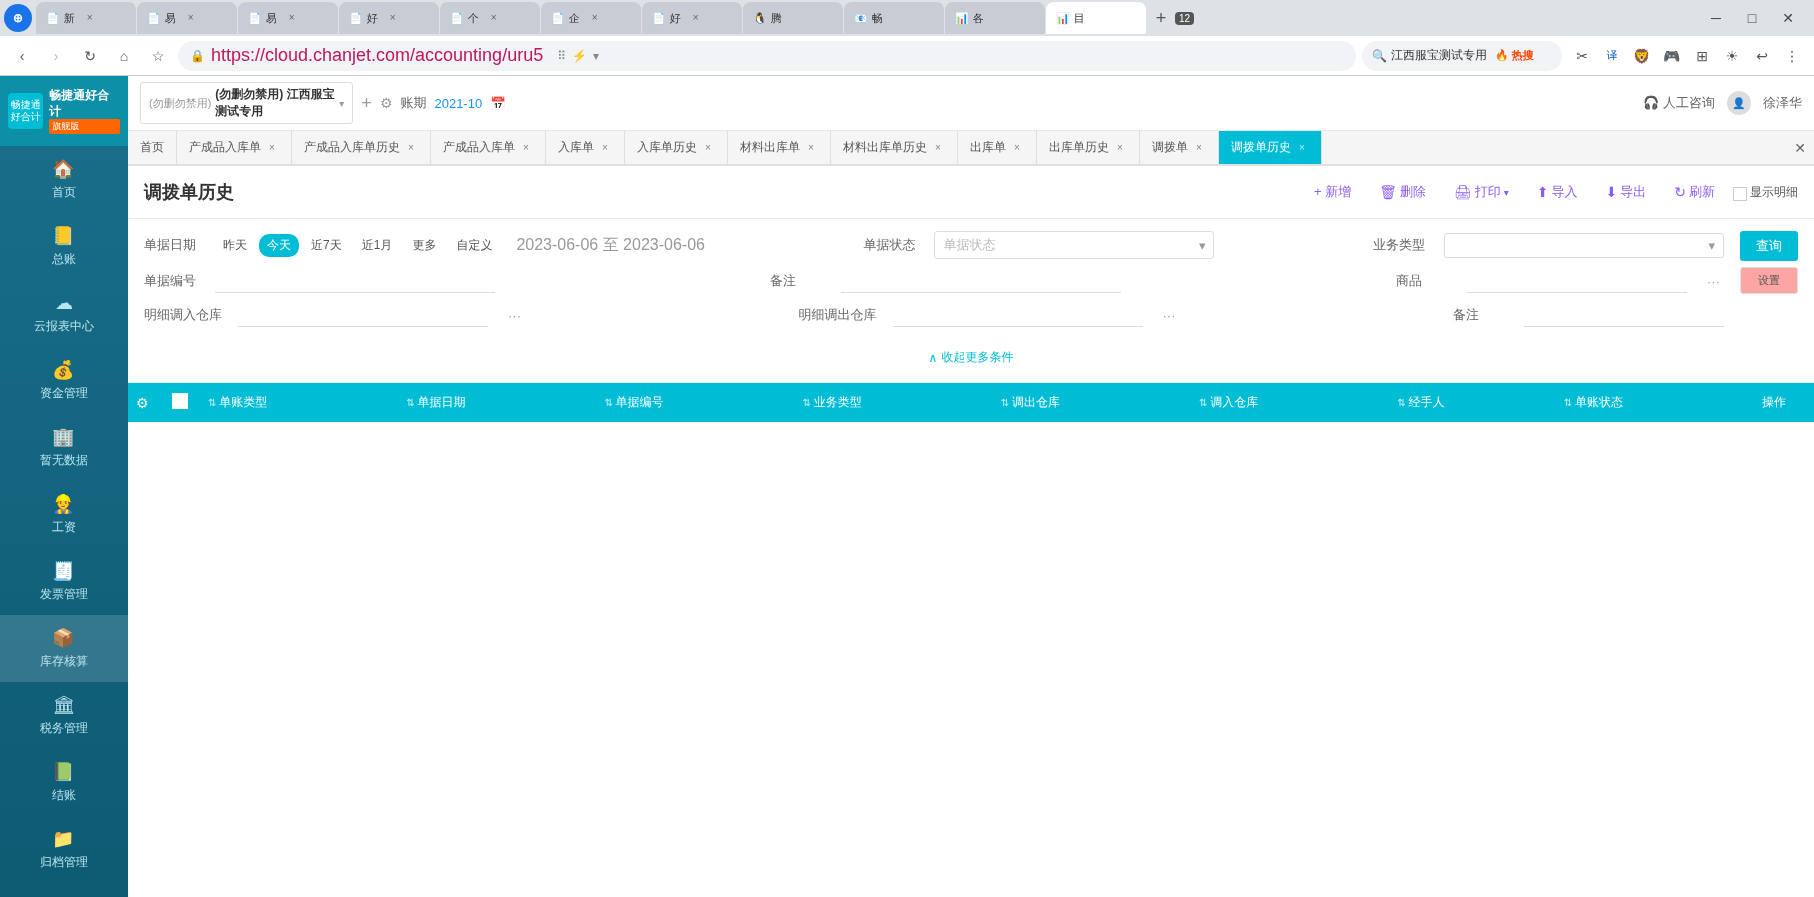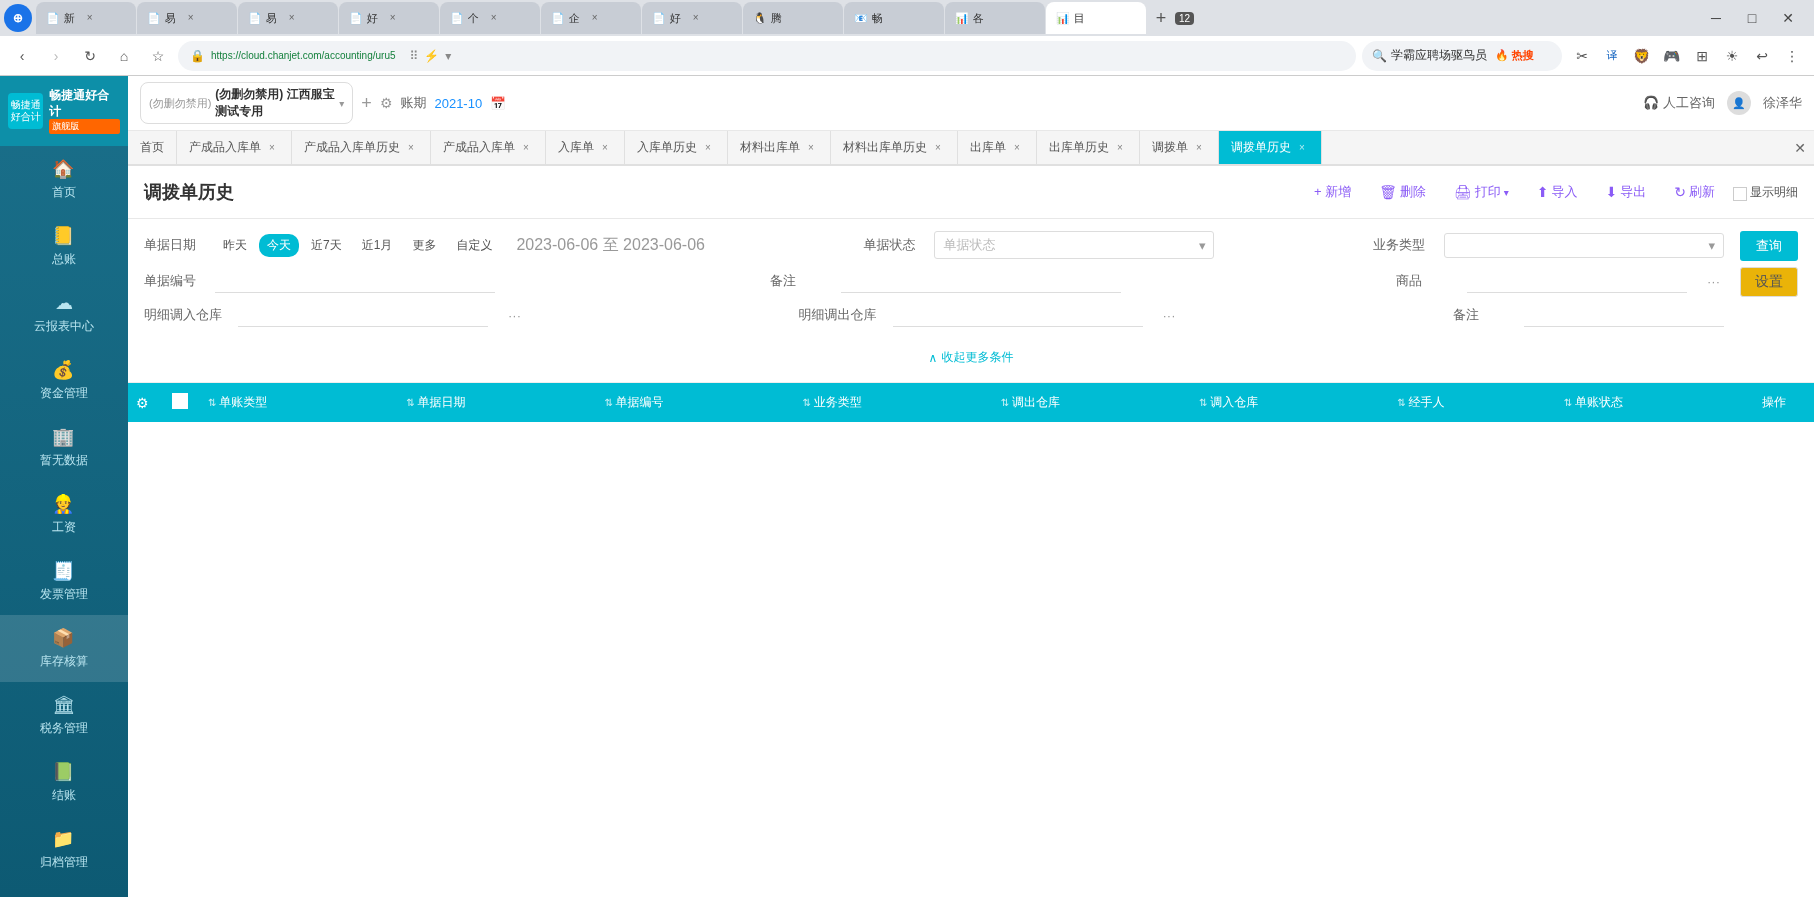--- a/index.html
+++ b/index.html
@@ -13,38 +13,38 @@
     .tab-close { font-size: 10px; color: #666; margin-left: 4px; cursor: pointer; }
     .tab-new { width: 28px; height: 28px; display: flex; align-items: center; justify-content: center; font-size: 18px; color: #555; cursor: pointer; }
     .tab-count { background: #555; color: #fff; border-radius: 4px; font-size: 10px; padding: 1px 4px; }
     .tab-actions { display: flex; align-items: center; gap: 8px; margin-left: auto; padding-right: 8px; }
     .browser-btn { width: 28px; height: 28px; display: flex; align-items: center; justify-content: center; font-size: 14px; color: #444; cursor: pointer; }
 
     .address-bar { display: flex; align-items: center; background: #fff; height: 40px; padding: 0 8px; gap: 6px; border-bottom: 1px solid #ccc; }
     .nav-btn { width: 28px; height: 28px; display: flex; align-items: center; justify-content: center; color: #555; font-size: 14px; cursor: pointer; }
     .nav-btn.disabled { color: #bbb; cursor: default; }
     .url-bar { flex: 1; background: #f1f3f6; border-radius: 20px; display: flex; align-items: center; padding: 0 12px; height: 30px; gap: 6px; }
-    .url-text { font-size: 10px; color: #15803d; }
+    .url-text { font-size: 18px; color: #be185d; }
     .search-bar { display: flex; align-items: center; background: #f1f3f6; border-radius: 16px; padding: 0 10px; height: 30px; gap: 4px; min-width: 200px; }
     .hot-tag { color: #ff4400; font-size: 11px; font-weight: bold; }
     .addr-actions { display: flex; align-items: center; gap: 2px; }
 
     
     .app-wrapper { display: flex; height: calc(897px - 76px); }
     .sidebar { width: 128px; background: linear-gradient(180deg, #1a6f8a 0%, #0d5a73 100%); display: flex; flex-direction: column; }
     .sidebar-logo { background: #0d8fa8; padding: 12px 8px; display: flex; align-items: center; gap: 6px; }
     .logo-text { color: #fff; font-size: 12px; font-weight: bold; line-height: 1.3; }
     .logo-badge { background: #ff6600; color: #fff; font-size: 9px; padding: 1px 3px; border-radius: 2px; }
     .sidebar-item { display: flex; flex-direction: column; align-items: center; padding: 12px 0; color: #b8e4ef; font-size: 12px; cursor: pointer; gap: 4px; }
     .sidebar-item .icon { font-size: 18px; }
 
     
     .app-top { background: #fff; border-bottom: 1px solid #e0e0e0; }
     .toolbar-row { display: flex; align-items: center; padding: 6px 12px; gap: 8px; border-bottom: 1px solid #e8e8e8; }
-    .company-selector { display: flex; align-items: center; gap: 4px; font-size: 13px; color: #333; cursor: pointer; border: 1px solid #ddd; border-radius: 8px; padding: 3px 8px; }
+    .company-selector { display: flex; align-items: center; gap: 4px; font-size: 13px; color: #333; cursor: pointer; border: 1px solid #ddd; border-radius: 3px; padding: 3px 8px; }
     .period-label { font-size: 13px; color: #666; }
     .period-value { color: #1890ff; font-size: 13px; cursor: pointer; }
     .toolbar-right { margin-left: auto; display: flex; align-items: center; gap: 12px; font-size: 13px; color: #666; }
 
     
     .page-tabs { display: flex; align-items: center; padding: 0; background: #f5f5f5; border-bottom: 1px solid #e0e0e0; overflow-x: auto; white-space: nowrap; }
     .page-tab { display: inline-flex; align-items: center; padding: 8px 12px; font-size: 12px; color: #555; cursor: pointer; border-right: 1px solid #e0e0e0; gap: 4px; white-space: nowrap; }
     .page-tab.active { background: #00bcd4; color: #fff; }
     .page-tab .close-x { font-size: 10px; opacity: 0.7; }
     .page-tab-home { padding: 8px 12px; font-size: 12px; color: #555; cursor: pointer; border-right: 1px solid #e0e0e0; }
@@ -63,21 +63,21 @@
     .filter-label { color: #666; font-size: 13px; min-width: 55px; }
     .filter-date-btns { display: flex; align-items: center; gap: 4px; }
     .date-btn { padding: 3px 8px; font-size: 12px; color: #555; cursor: pointer; border-radius: 3px; }
     .date-btn.active { background: #00bcd4; color: #fff; border-radius: 10px; }
     .date-range { font-size: 16px; color: #999; }
     .filter-select { display: flex; align-items: center; border: 1px solid #ddd; border-radius: 3px; padding: 4px 8px; min-width: 200px; font-size: 13px; color: #555; cursor: pointer; background: #fff; }
     .filter-select-arrow { margin-left: auto; color: #999; }
     .filter-input { border: none; border-bottom: 1px solid #ddd; padding: 4px 0; min-width: 200px; font-size: 13px; color: #333; outline: none; }
     .filter-spacer { flex: 1; }
     .query-btn { background: #00bcd4; color: #fff; border: none; padding: 6px 16px; border-radius: 3px; font-size: 13px; cursor: pointer; }
-    .settings-btn { background: #eab308; color: #555; border: 1px solid #ddd; padding: 5px 14px; border-radius: 3px; font-size: 14px; cursor: pointer; }
+    .settings-btn { background: #fca5a5; color: #555; border: 1px solid #ddd; padding: 5px 14px; border-radius: 3px; font-size: 11px; cursor: pointer; }
     .collapse-btn { display: flex; align-items: center; gap: 4px; font-size: 12px; color: #00bcd4; cursor: pointer; text-align: center; padding: 4px; }
     .ellipsis-btn { color: #999; cursor: pointer; padding: 0 4px; }
 
     
     .data-table { width: 100%; border-collapse: collapse; }
     .table-header { background: #00bcd4; }
     .table-header th { color: #fff; font-size: 12px; font-weight: normal; padding: 10px 8px; text-align: left; white-space: nowrap; }
     .table-header th .sort-icon { font-size: 10px; opacity: 0.8; }
     .th-gear { width: 36px; text-align: center; }
     .th-check { width: 36px; text-align: center; }
@@ -180,21 +180,21 @@
     <div class="url-bar">
       <span style="color:#2e7d32;font-size:12px;">🔒</span>
       <span class="url-text">https://cloud.chanjet.com/accounting/uru5</span>
       <span style="margin-left:8px;font-size:12px;color:#888;">⠿</span>
       <span style="font-size:12px;color:#ff6600;">⚡</span>
       <span style="font-size:12px;color:#888;">▾</span>
     </div>
 
     <div class="search-bar">
       <span style="font-size:12px;color:#888;">🔍</span>
-      <span style="font-size:12px;color:#333;">学霸应聘场驱鸟员</span>
+      <span style="font-size:12px;color:#333;">江西服宝测试专用</span>
       <span class="hot-tag" style="margin-left:4px;">🔥 热搜</span>
     </div>
 
     <div class="addr-actions">
       <div class="nav-btn">✂</div>
       <div class="nav-btn" style="color:#1565C0;font-size:11px;">译</div>
       <div class="nav-btn" style="color:#ff9800;">🦁</div>
       <div class="nav-btn" style="color:#7b1fa2;">🎮</div>
       <div class="nav-btn">⊞</div>
       <div class="nav-btn">☀</div>

